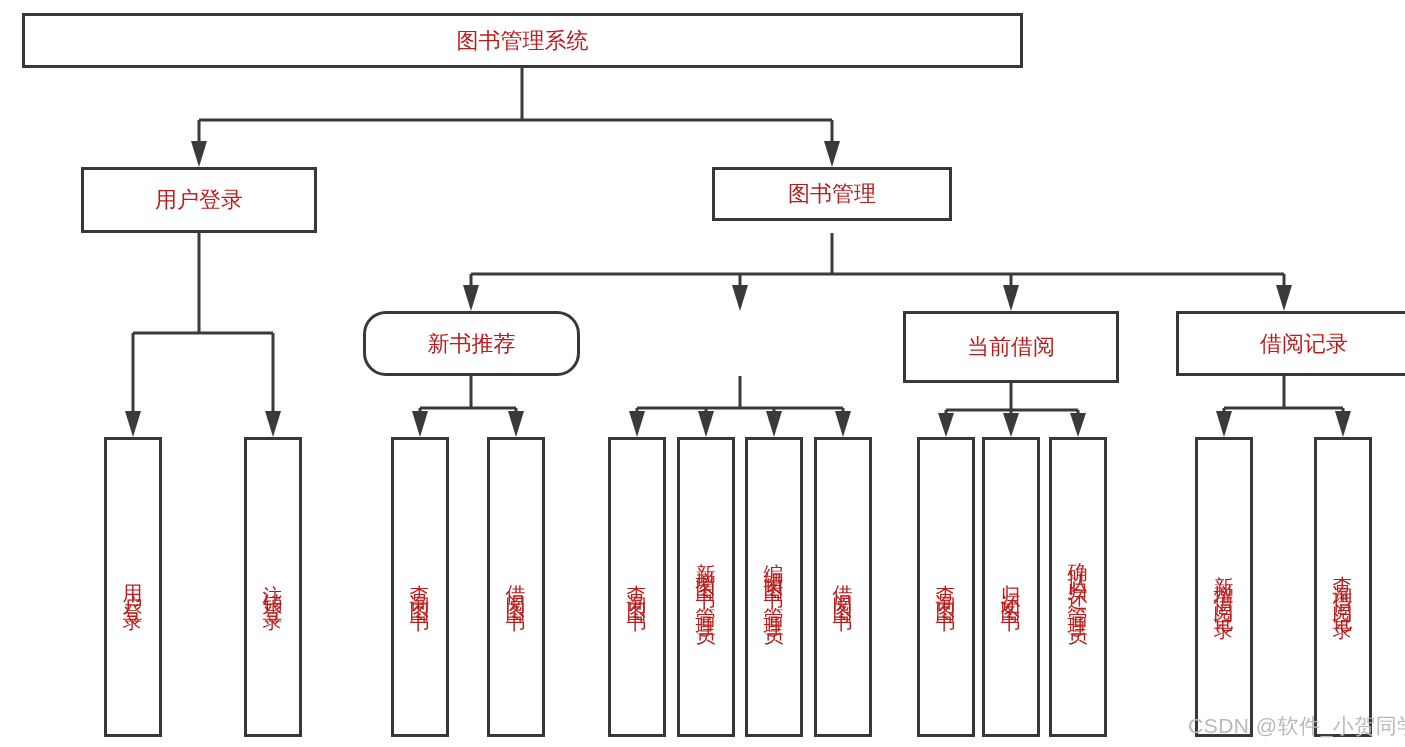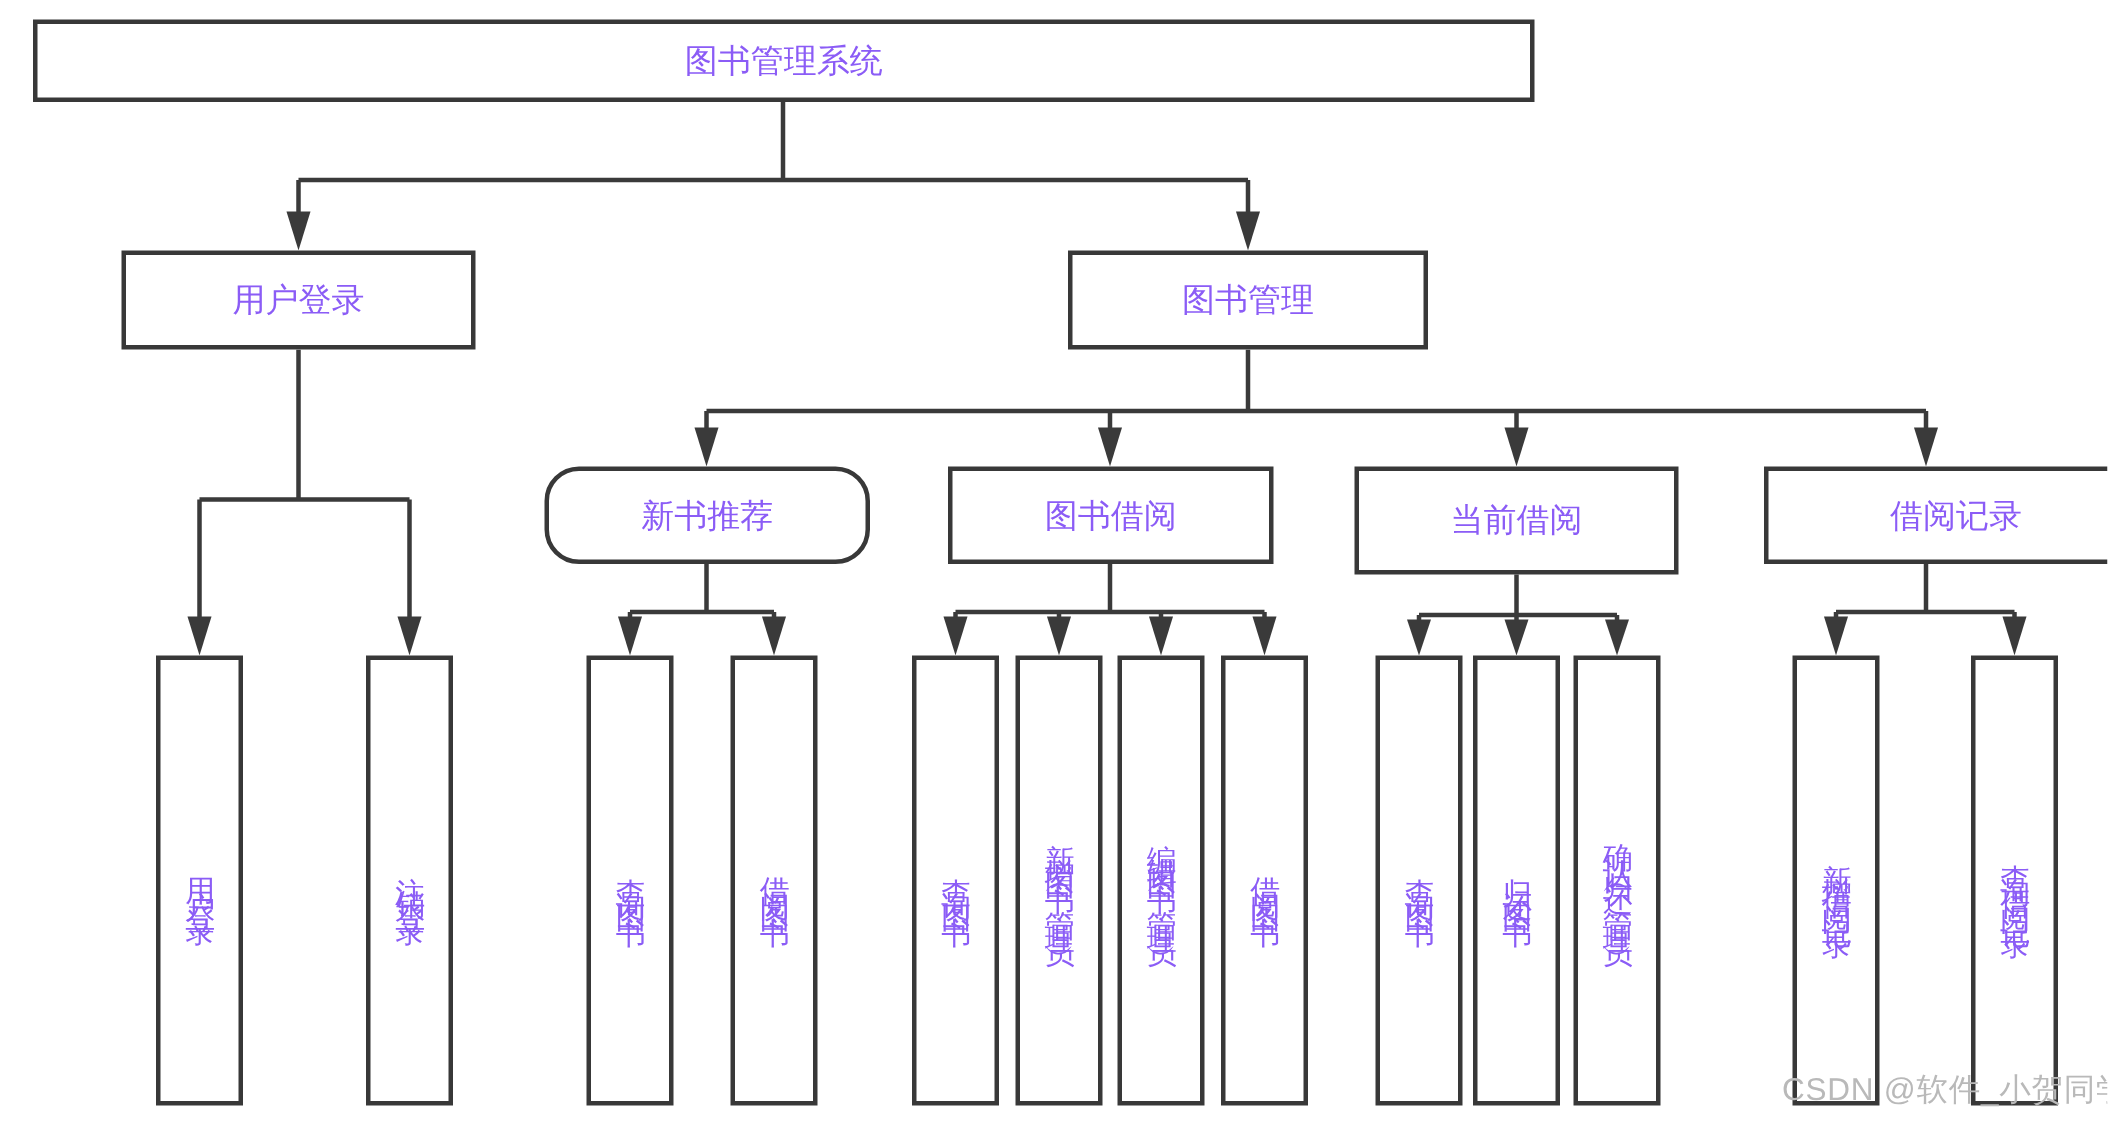--- a/index.html
+++ b/index.html
@@ -3,26 +3,26 @@
 <meta charset="utf-8">
 <style>
   html,body{margin:0;padding:0;background:#ffffff;}
   body{width:1405px;height:747px;font-family:"Liberation Sans",sans-serif;}
   .stage{position:relative;width:1405px;height:747px;background:#ffffff;overflow:hidden;}
   svg.connectors{position:absolute;left:0;top:0;width:1405px;height:747px;z-index:1;}
   svg.connectors path{stroke:#3a3a3a;stroke-width:3;fill:none;}
   svg.connectors polygon{fill:#3a3a3a;stroke:none;}
   .box{position:absolute;box-sizing:border-box;background:#ffffff;border:3px solid #383838;
        display:flex;align-items:center;justify-content:center;
-       color:#8b5cf6;font-size:22px;z-index:2;white-space:nowrap;}
+       color:#b91c1c;font-size:22px;z-index:2;white-space:nowrap;}
   .vbox{writing-mode:vertical-rl;text-orientation:mixed;font-size:20px;
         letter-spacing:9px;line-height:1;white-space:normal;}
   .root{left:22px;top:13px;width:1001px;height:55px;}
   .n-user-login{left:81px;top:167px;width:236px;height:66px;}
-  .n-book-mgmt{left:712px;top:167px;width:240px;height:66px;}
+  .n-book-mgmt{left:712px;top:167px;width:240px;height:54px;}
   .n-new-book{left:363px;top:311px;width:217px;height:65px;border-radius:23px;}
   .n-book-borrow{left:632px;top:311px;width:217px;height:65px;}
   .n-current-borrow{left:903px;top:311px;width:216px;height:72px;}
   .n-borrow-records{left:1176px;top:311px;width:256px;height:65px;}
   .leaf{top:437px;width:58px;height:300px;}
   .a1{left:104px;} .a2{left:244px;}
   .b1{left:391px;} .b2{left:487px;}
   .c1{left:608px;} .c2{left:677px;} .c3{left:745px;} .c4{left:814px;}
   .d1{left:917px;} .d2{left:982px;} .d3{left:1049px;}
   .e1{left:1195px;} .e2{left:1314px;}
@@ -83,21 +83,20 @@
       <polygon points="1335,411 1351,411 1343,437"></polygon>
     </g>
   </svg>
 
   <div class="box root">图书管理系统</div>
 
   <div class="box n-user-login">用户登录</div>
   <div class="box n-book-mgmt">图书管理</div>
 
   <div class="box n-new-book">新书推荐</div>
-  <div class="box n-book-borrow">图书借阅</div>
   <div class="box n-current-borrow">当前借阅</div>
   <div class="box n-borrow-records">借阅记录</div>
 
   <div class="box vbox leaf a1">用户登录</div>
   <div class="box vbox leaf a2">注销登录</div>
 
   <div class="box vbox leaf b1">查询图书</div>
   <div class="box vbox leaf b2">借阅图书</div>
 
   <div class="box vbox leaf c1">查询图书</div>

